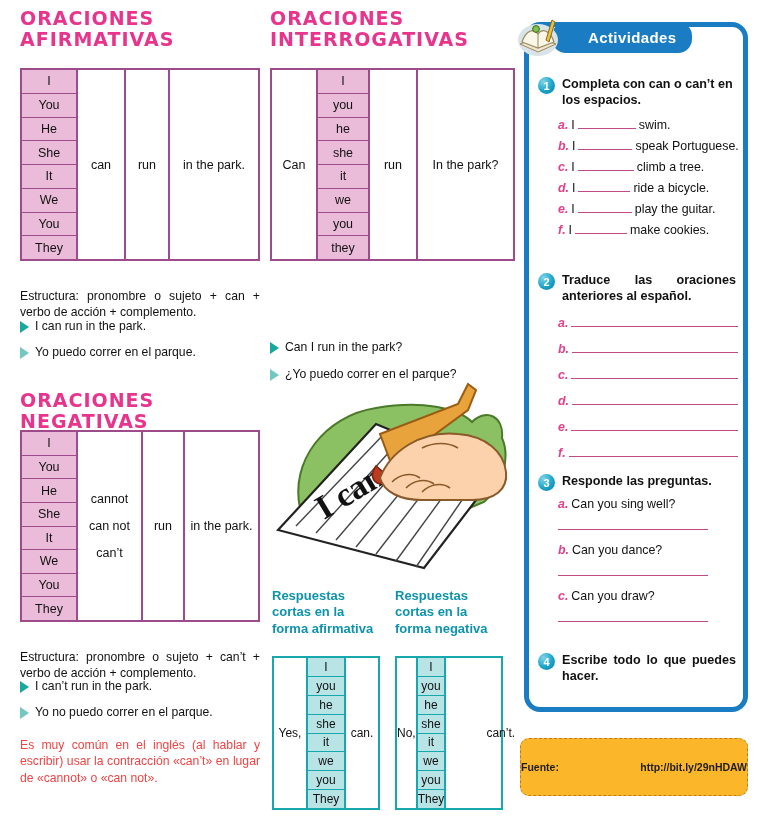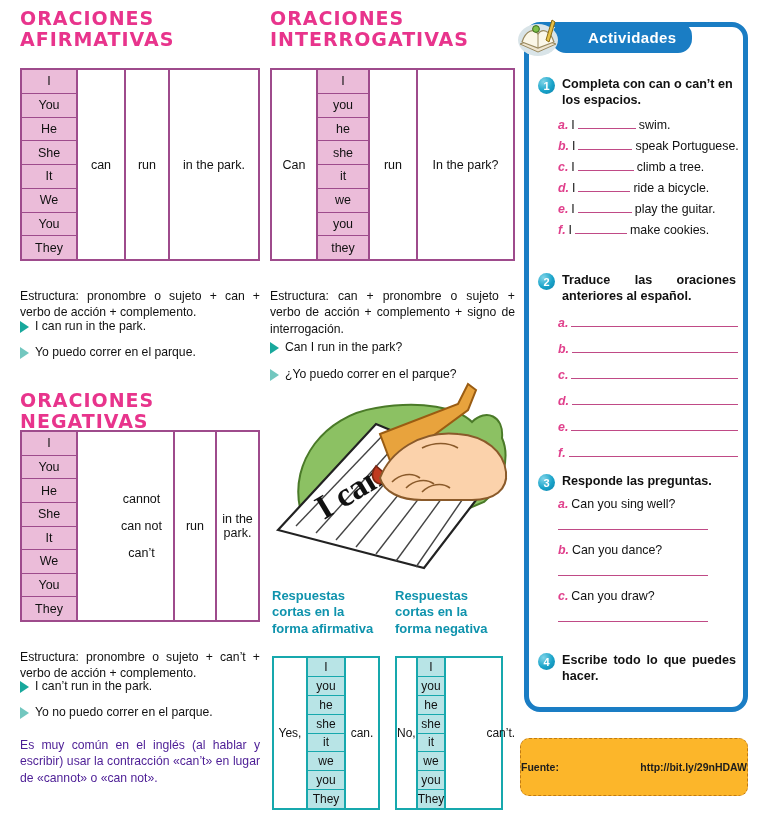--- a/index.html
+++ b/index.html
@@ -57,21 +57,21 @@
   }
   .bul { display: flex; align-items: flex-start; gap: 6px; margin-top: 9px; font-size: 12.2px; color: #111; }
   .tri {
     width: 0; height: 0;
     border-left: 9px solid #18a89c;
     border-top: 6px solid transparent;
     border-bottom: 6px solid transparent;
     margin-top: 2px; flex: none;
   }
   .tri.pale { border-left-color: #72c7bf; }
-  .note { font-size: 12.2px; color: #4c1d95; line-height: 1.35; text-align: justify; margin-top: 9px; }
+  .note { font-size: 12.2px; color: #ef4444; line-height: 1.35; text-align: justify; margin-top: 9px; }
 
   
   .shead {
     color: #0f93ad; font-weight: bold; font-size: 13px; line-height: 1.25;
     white-space: pre-line;
   }
   .ttable { border: 2px solid #17a8ad; display: flex; background: #fff; }
   .tcol { border-right: 2px solid #17a8ad; display: flex; flex-direction: column; }
   .tcol:last-child { border-right: none; }
   .tcell {
@@ -181,21 +181,20 @@
       <div class="pcell">they</div>
     </div>
     <div class="gcol" style="width:48px;">
       <div class="gcell">run</div>
     </div>
     <div class="gcol" style="flex:1;">
       <div class="gcell">In the park?</div>
     </div>
   </div>
 
-  <div class="struct" style="position:absolute;left:270px;top:268px;width:245px;">Estructura: can  + pronombre o sujeto  + verbo de acción + complemento + signo de interrogación.</div>
 
   <div class="bul" style="position:absolute;left:270px;top:331px;width:245px;">
     <span class="tri"></span>
     <span>Can I  run in the park?</span>
   </div>
   <div class="bul" style="position:absolute;left:270px;top:358px;width:245px;">
     <span class="tri pale"></span>
     <span>¿Yo puedo correr en el parque?</span>
   </div>
 
@@ -205,21 +204,21 @@
     <div class="gcol pron" style="width:56px;">
       <div class="pcell">I</div>
       <div class="pcell">You</div>
       <div class="pcell">He</div>
       <div class="pcell">She</div>
       <div class="pcell">It</div>
       <div class="pcell">We</div>
       <div class="pcell">You</div>
       <div class="pcell">They</div>
     </div>
-    <div class="gcol" style="width:65px;margin-left:32px;">
+    <div class="gcol" style="width:65px;">
       <div class="gcell stack">
         <span>cannot</span>
         <span>can not</span>
         <span>can’t</span>
       </div>
     </div>
     <div class="gcol" style="width:42px;">
       <div class="gcell">run</div>
     </div>
     <div class="gcol" style="flex:1;">

